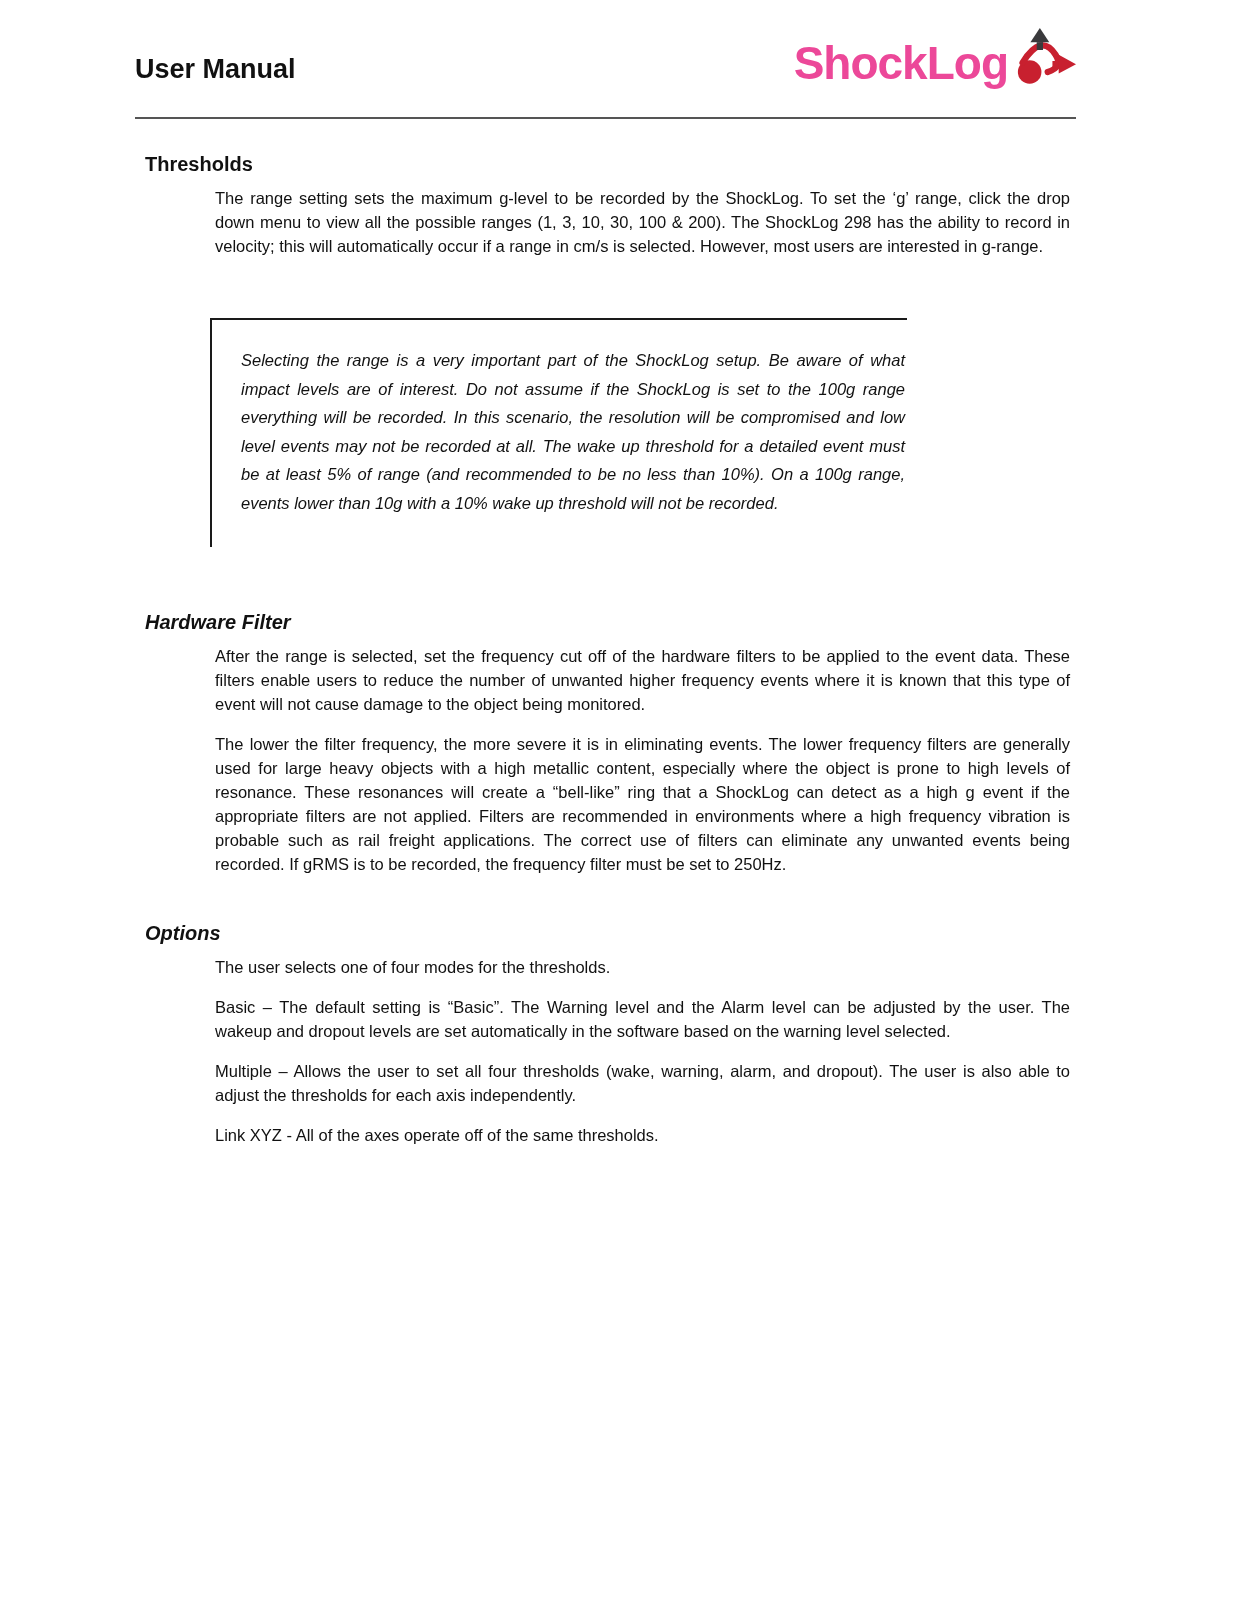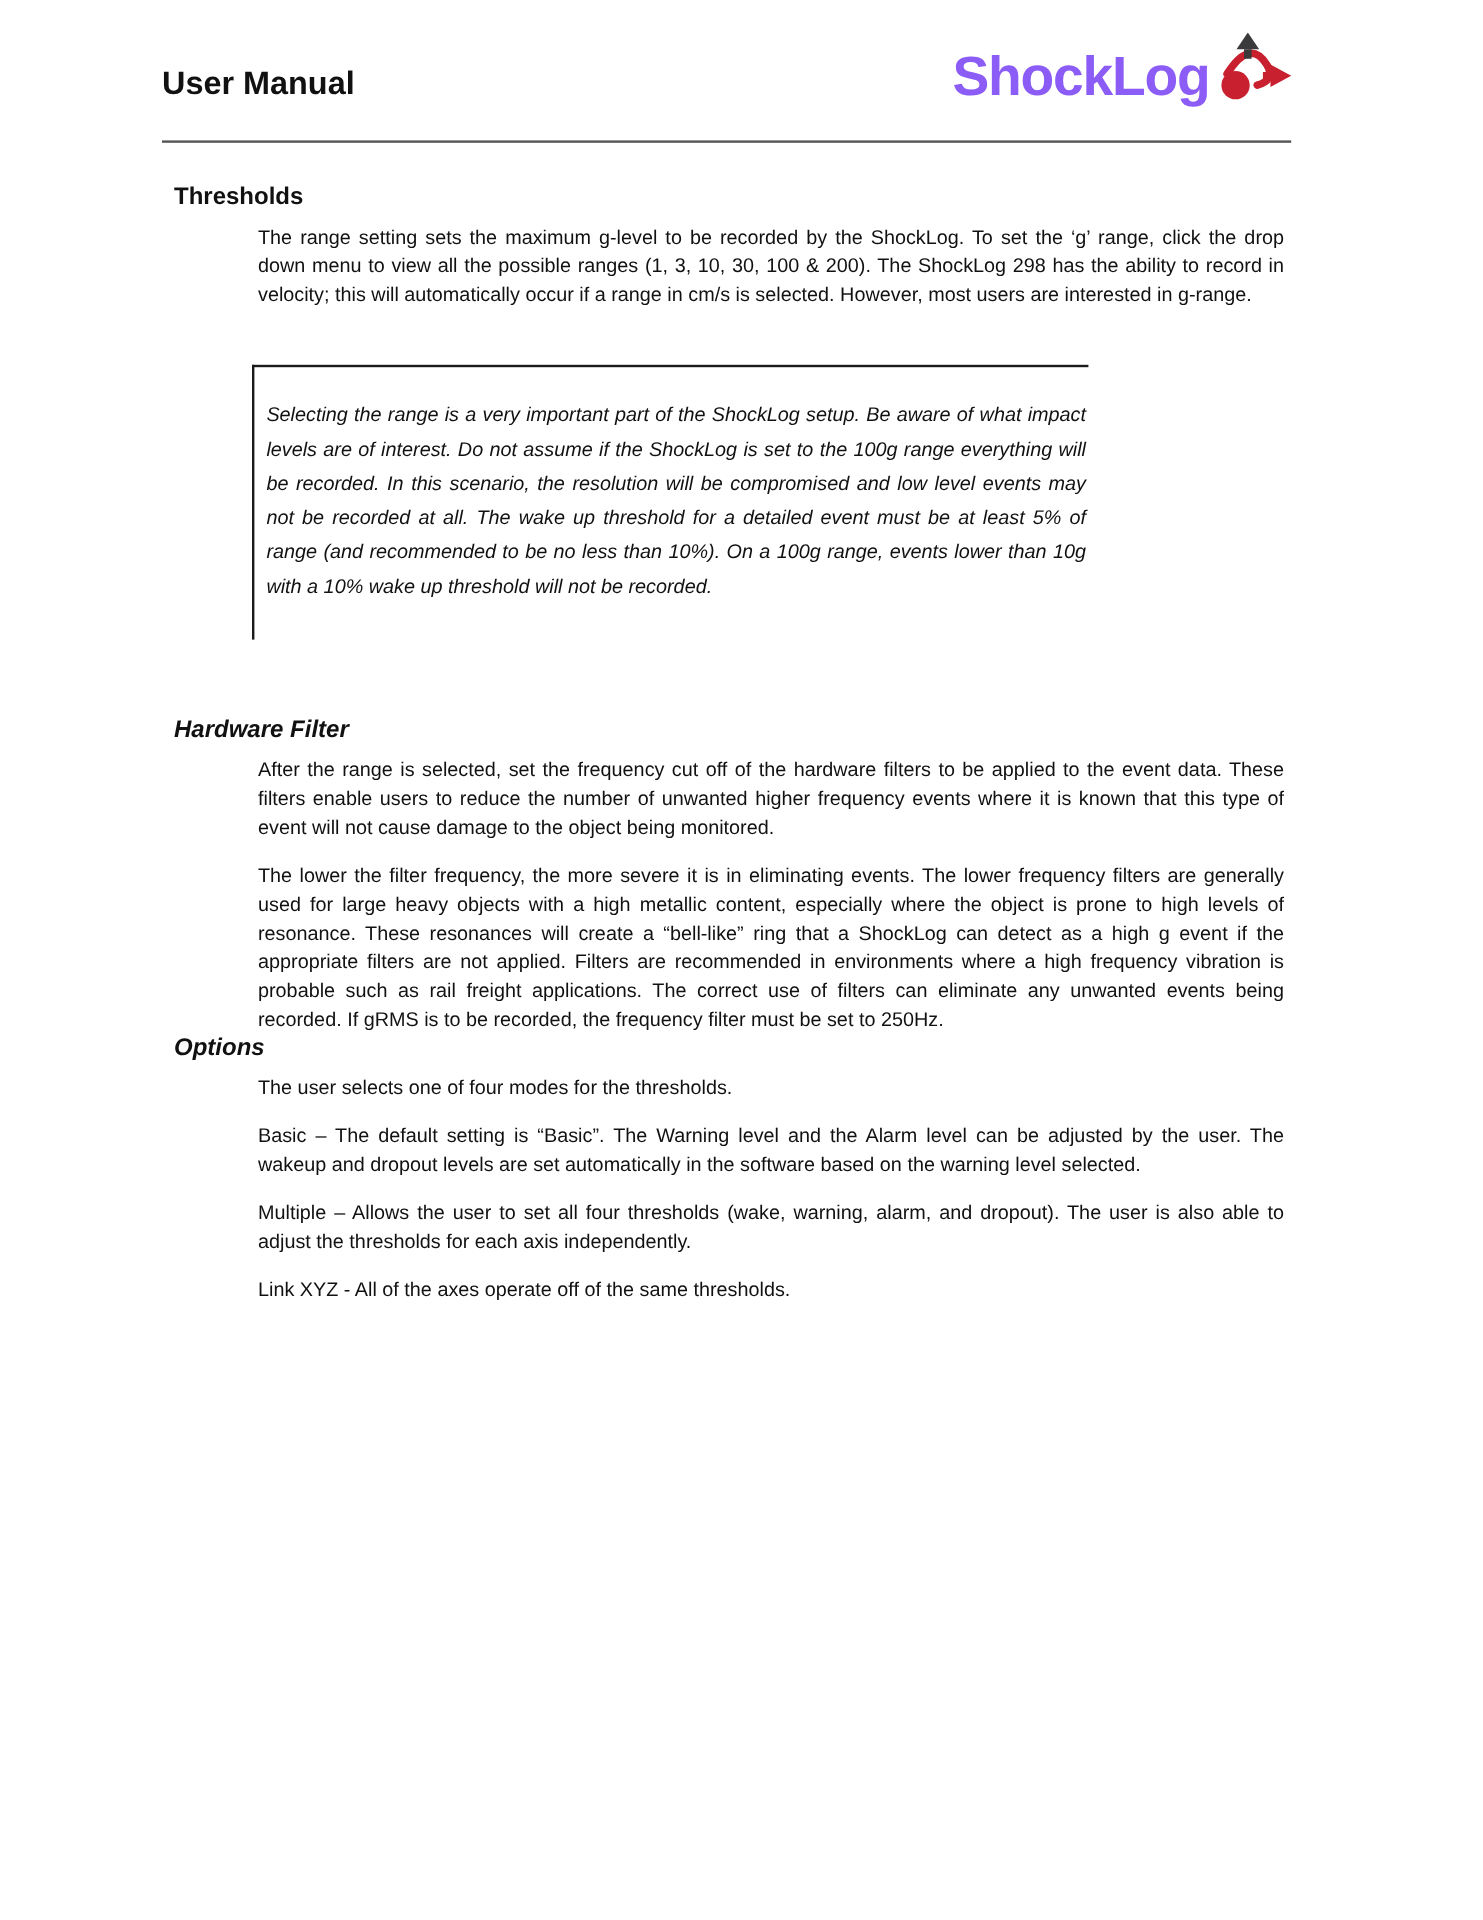--- a/index.html
+++ b/index.html
@@ -39,21 +39,21 @@
   .logo {
     display: flex;
     align-items: center;
     gap: 2px;
     padding-top: 8px;
   }
   .logo-text {
     font-size: 46px;
     font-weight: bold;
     letter-spacing: -1px;
-    color: #8b5cf6;
+    color: #ec4899;
   }
   .logo-mark { display: inline-block; }
   
   .content {
     position: absolute;
     top: 117px;
     left: 135px;
     right: 166px;
   }
   .doc-title {
@@ -64,36 +64,36 @@
   }
   .section-heading {
     margin: 0 0 0 10px;
     font-size: 20px;
     font-weight: bold;
     font-style: italic;
     color: #111111;
   }
   .h-range    { margin-top: 66px; }
   .h-hardware { margin-top: 64px; }
-  .h-options  { }
+  .h-options  { margin-top: 46px; }
   .para {
     margin: 10px 0 0 80px;
     font-size: 16.5px;
     line-height: 24px;
     text-align: justify;
     color: #111111;
   }
   .para + .para { margin-top: 16px; }
   .note-box {
     box-sizing: border-box;
-    margin: 46px 0 0 75px;
+    margin: 60px 0 0 75px;
     width: 697px;
     border-top: 2px solid #1a1a1a;
     border-left: 2px solid #1a1a1a;
-    padding: 26px 2px 30px 10px;
+    padding: 26px 2px 30px 29px;
   }
   .note-text {
     font-style: italic;
     font-size: 16.5px;
     line-height: 28.5px;
     text-align: justify;
     color: #111111;
   }
   
   .footer {

